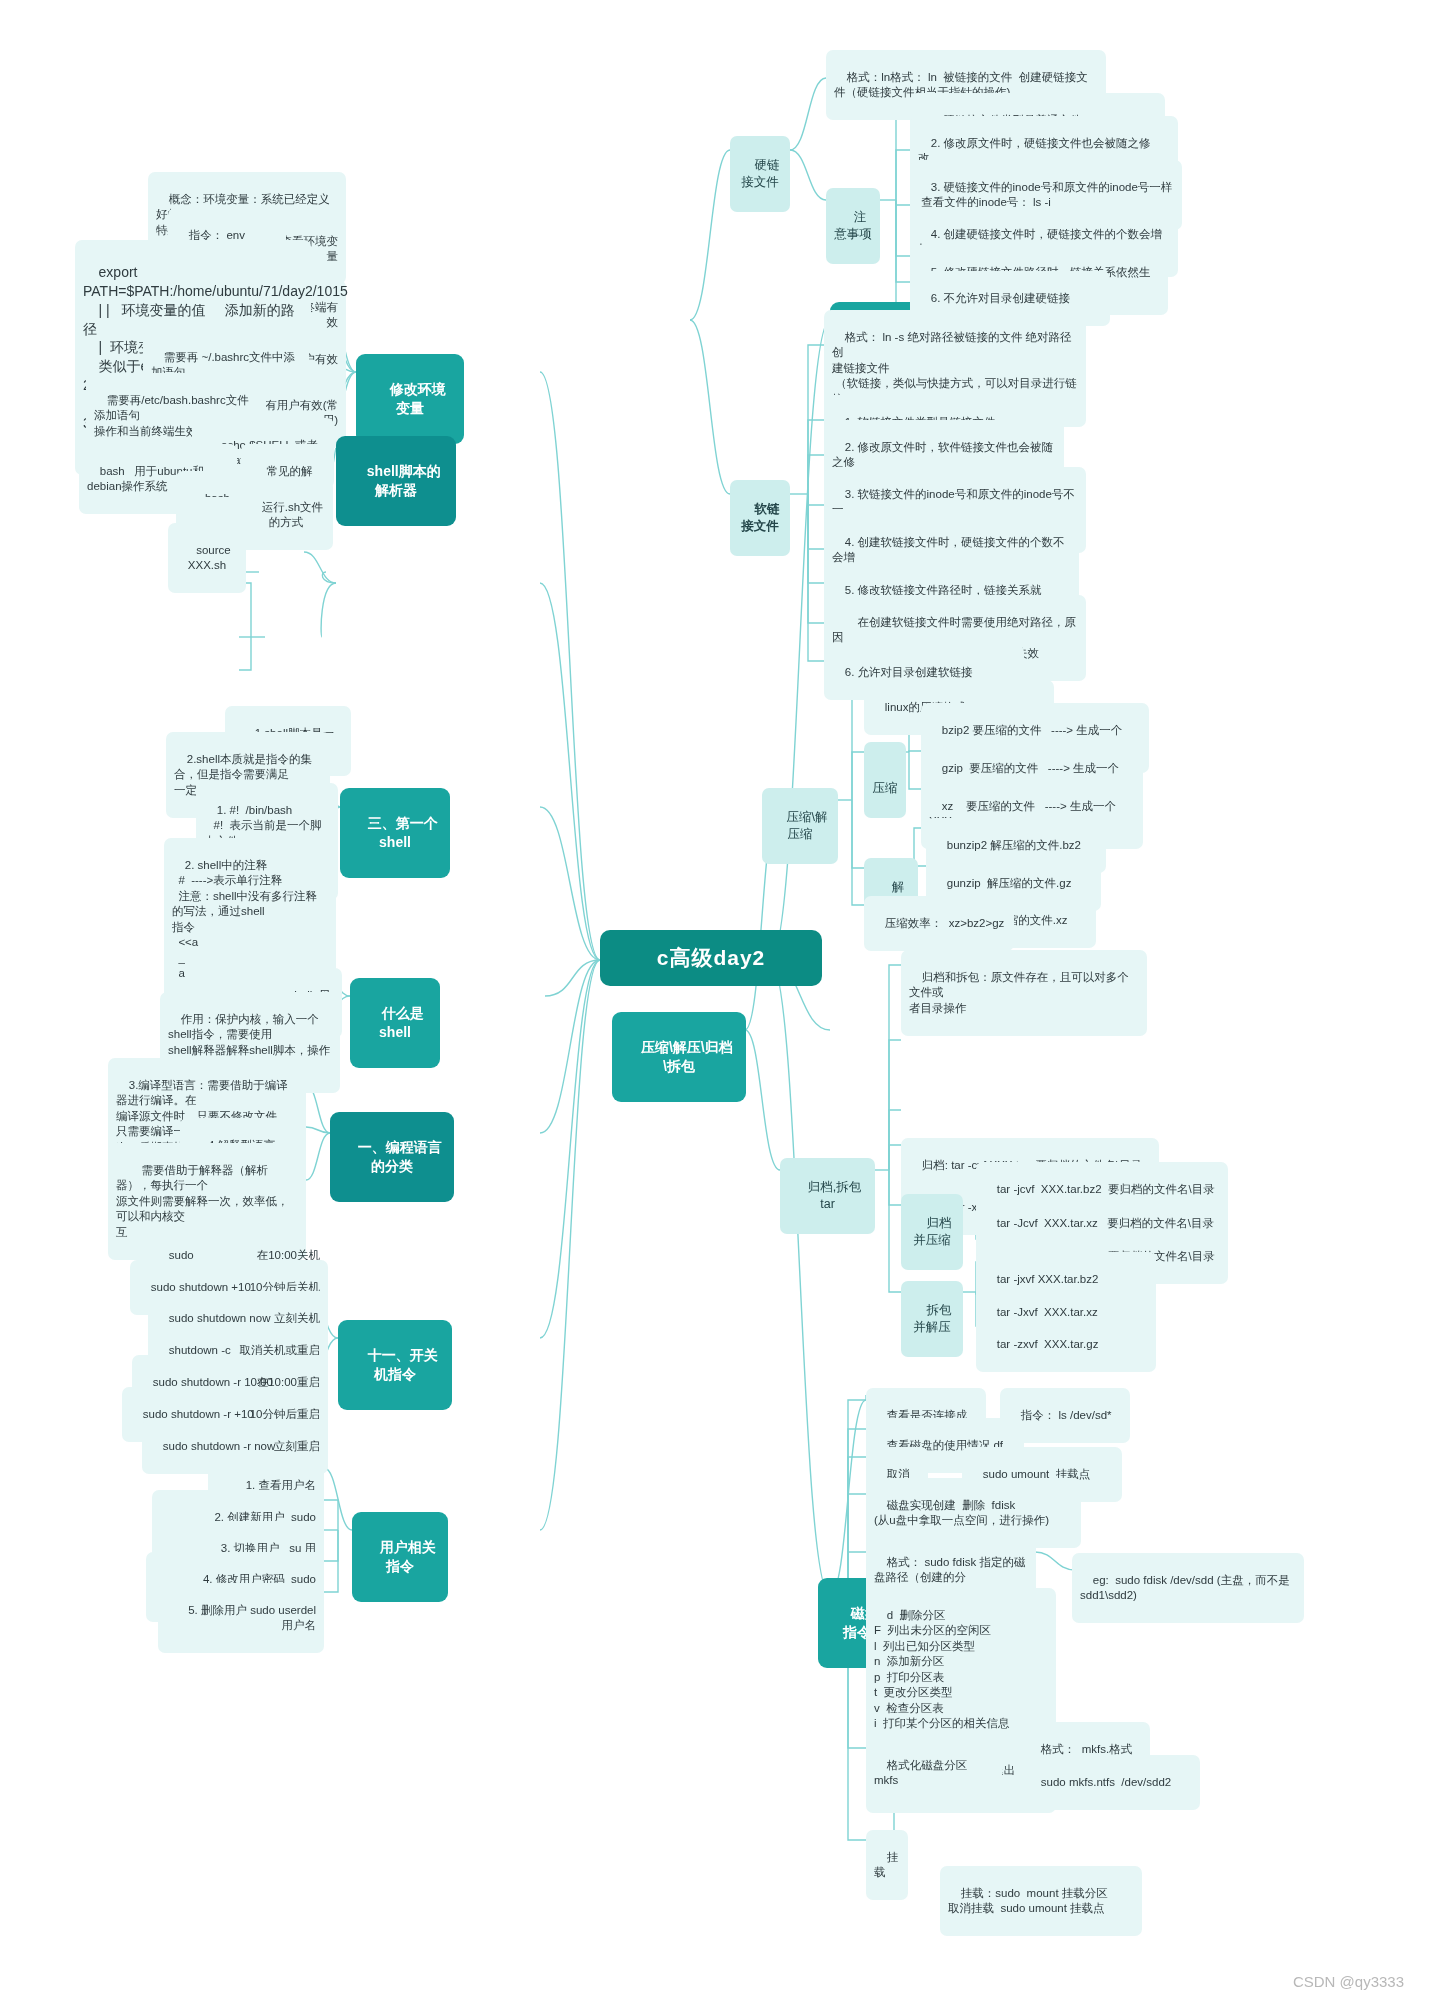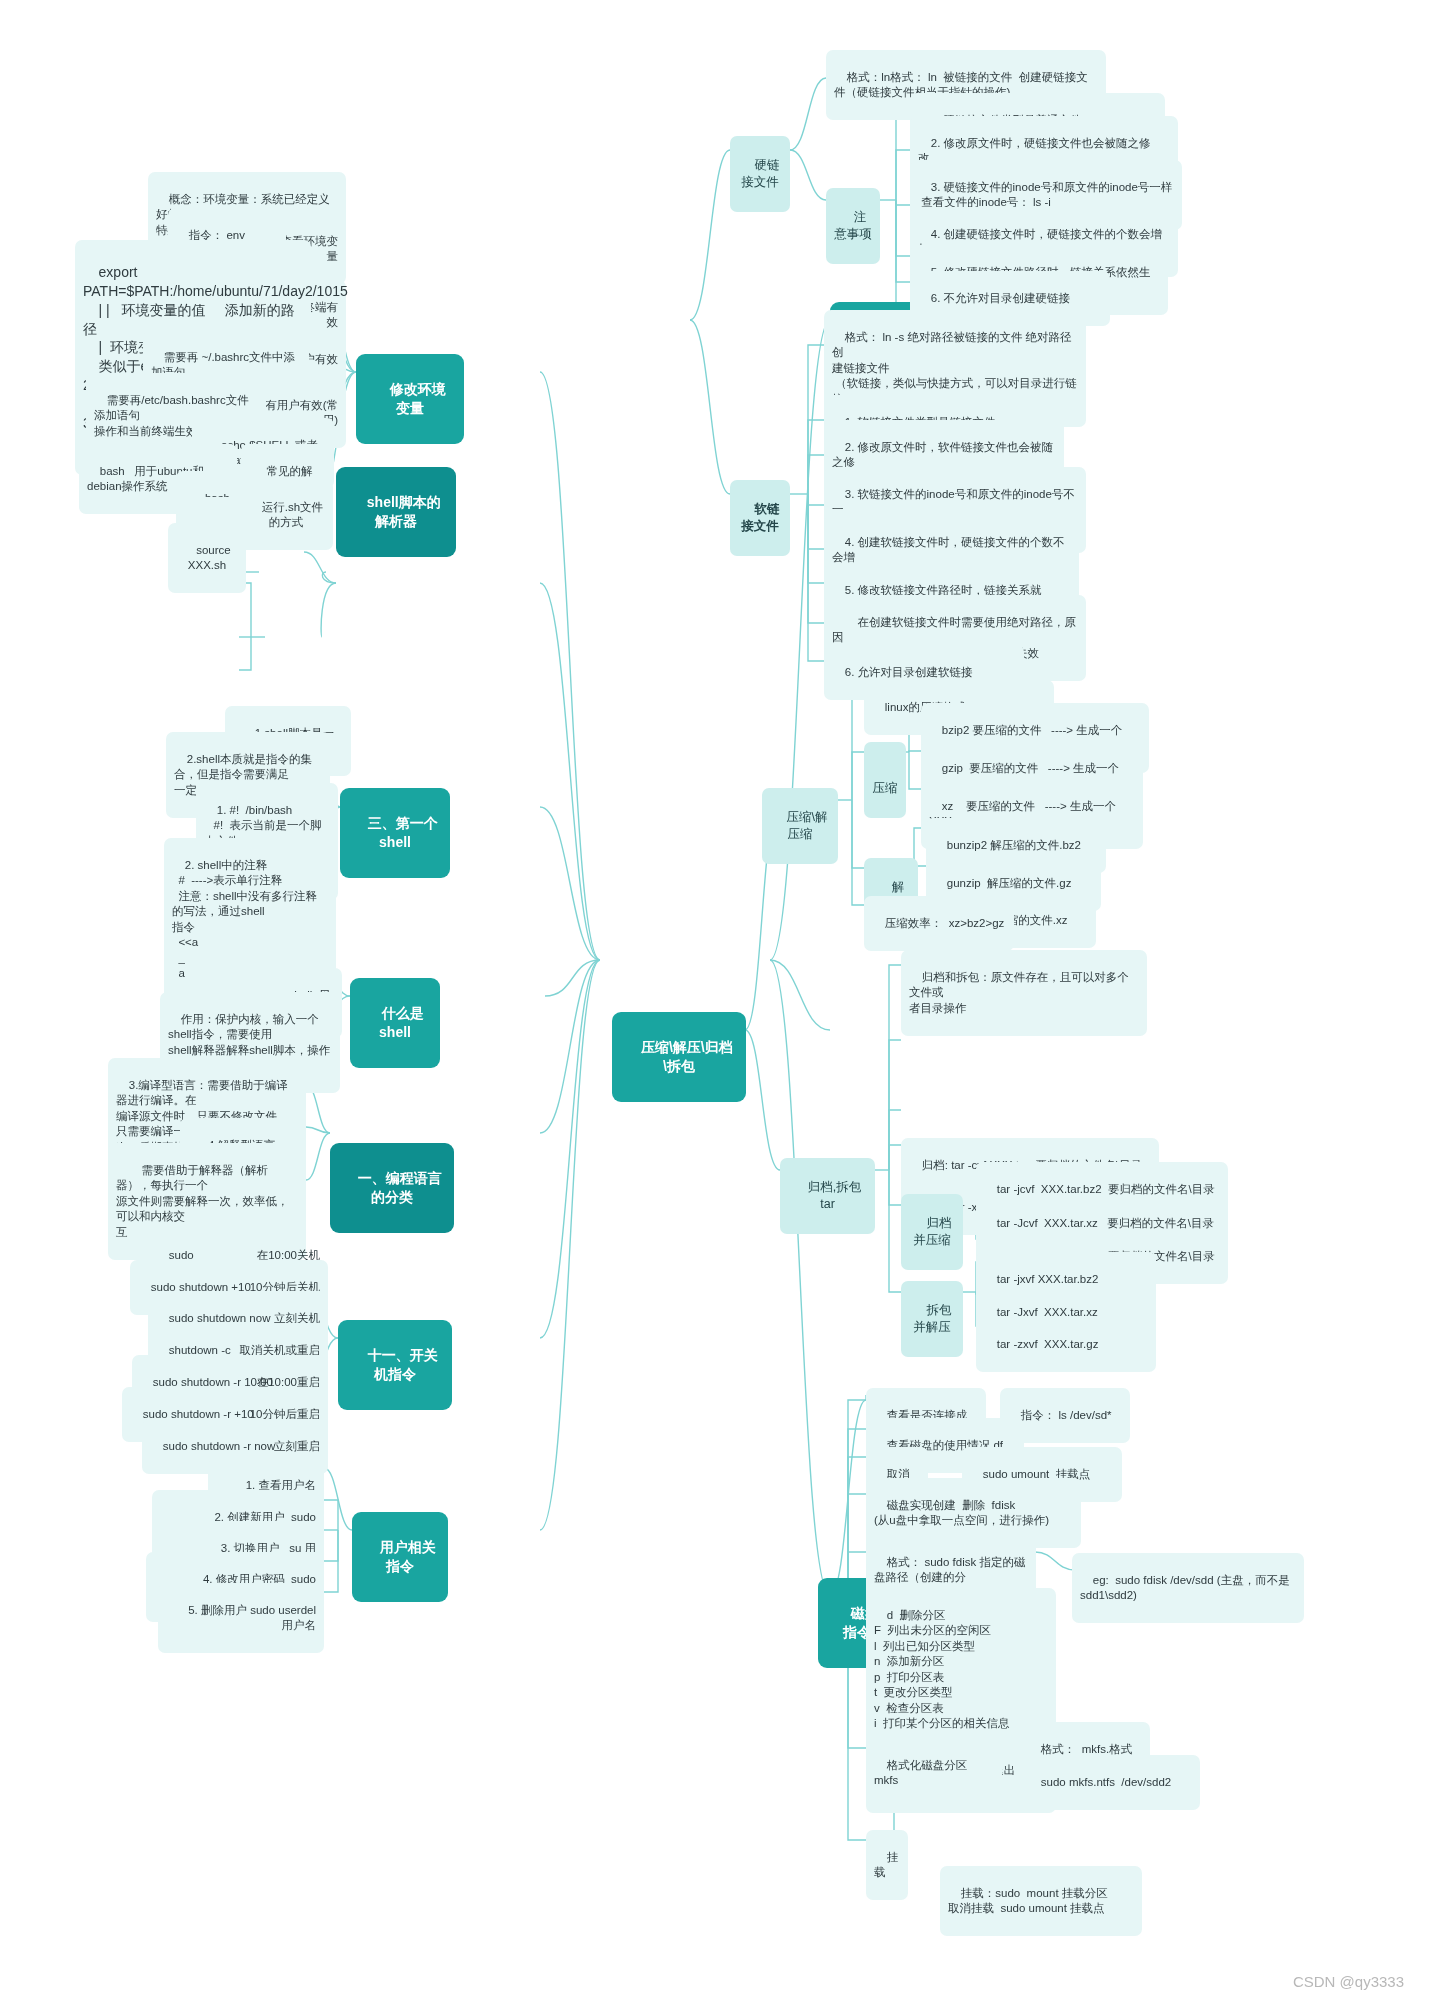--- a/index.html
+++ b/index.html
@@ -4,21 +4,21 @@
 <style>
   html,body{margin:0;padding:0;background:#ffffff;}
   body{width:1434px;height:2012px;position:relative;font-family:"Liberation Sans","DejaVu Sans",sans-serif;overflow:hidden;}
   #canvas{position:absolute;left:0;top:0;width:1434px;height:2012px;}
   svg.links{position:absolute;left:0;top:0;width:1434px;height:2012px;pointer-events:none;}
   .node{position:absolute;box-sizing:border-box;border-radius:7px;padding:4px 8px;
         color:#2f3b3f;line-height:1.35;white-space:pre-wrap;}
   .lvl-leaf{background:#e6f6f6;font-size:11.5px;}
   .lvl-branch{background:#cdeeed;font-size:12.5px;color:#24464a;}
   .lvl-main{background:#b6e6e2;font-size:14px;color:#123d3f;font-weight:600;border-radius:9px;padding:7px 12px;}
-  .lvl-main.dark{background:#0e8f8f;color:#ffffff;margin-top:31px;}
+  .lvl-main.dark{background:#0e8f8f;color:#ffffff;}
   .lvl-main.teal{background:#19a5a0;color:#ffffff;}
   .root{position:absolute;background:#0c8c84;color:#fff;font-size:21px;font-weight:700;
         border-radius:10px;padding:14px 26px;letter-spacing:1px;}
   .mono{font-family:"Liberation Sans","DejaVu Sans",sans-serif;}
   .watermark{position:absolute;right:30px;bottom:22px;color:#b8b8b8;font-size:15px;}
   .tr{text-align:right;}
   .tc{text-align:center;}
 </style>
 </head>
 <body>
@@ -166,20 +166,23 @@
       <path d="M238 1398 V 1430 h-12"></path>
 
       <path d="M352 1530 C 338 1530, 338 1468, 324 1468"></path>
       <path d="M338 1530 V 1500 h-14"></path>
       <path d="M338 1530 V 1530 h-14"></path>
       <path d="M338 1530 V 1561 h-14"></path>
       <path d="M338 1530 V 1592 h-14"></path>
     </g>
   </svg>
 
+  <div class="root" style="left:600px;top:930px;width:170px;text-align:center;">
+    <span>c高级day2</span>
+  </div>
 
   <div class="node lvl-main teal tc" style="left:830px;top:302px;width:90px;">
     <span>链接文件</span>
   </div>
 
   <div class="node lvl-branch tc" style="left:730px;top:136px;width:60px;">
     <span>硬链接文件</span>
   </div>
   <div class="node lvl-leaf" style="left:826px;top:50px;width:280px;">
     <span>格式：ln格式： ln  被链接的文件  创建硬链接文

